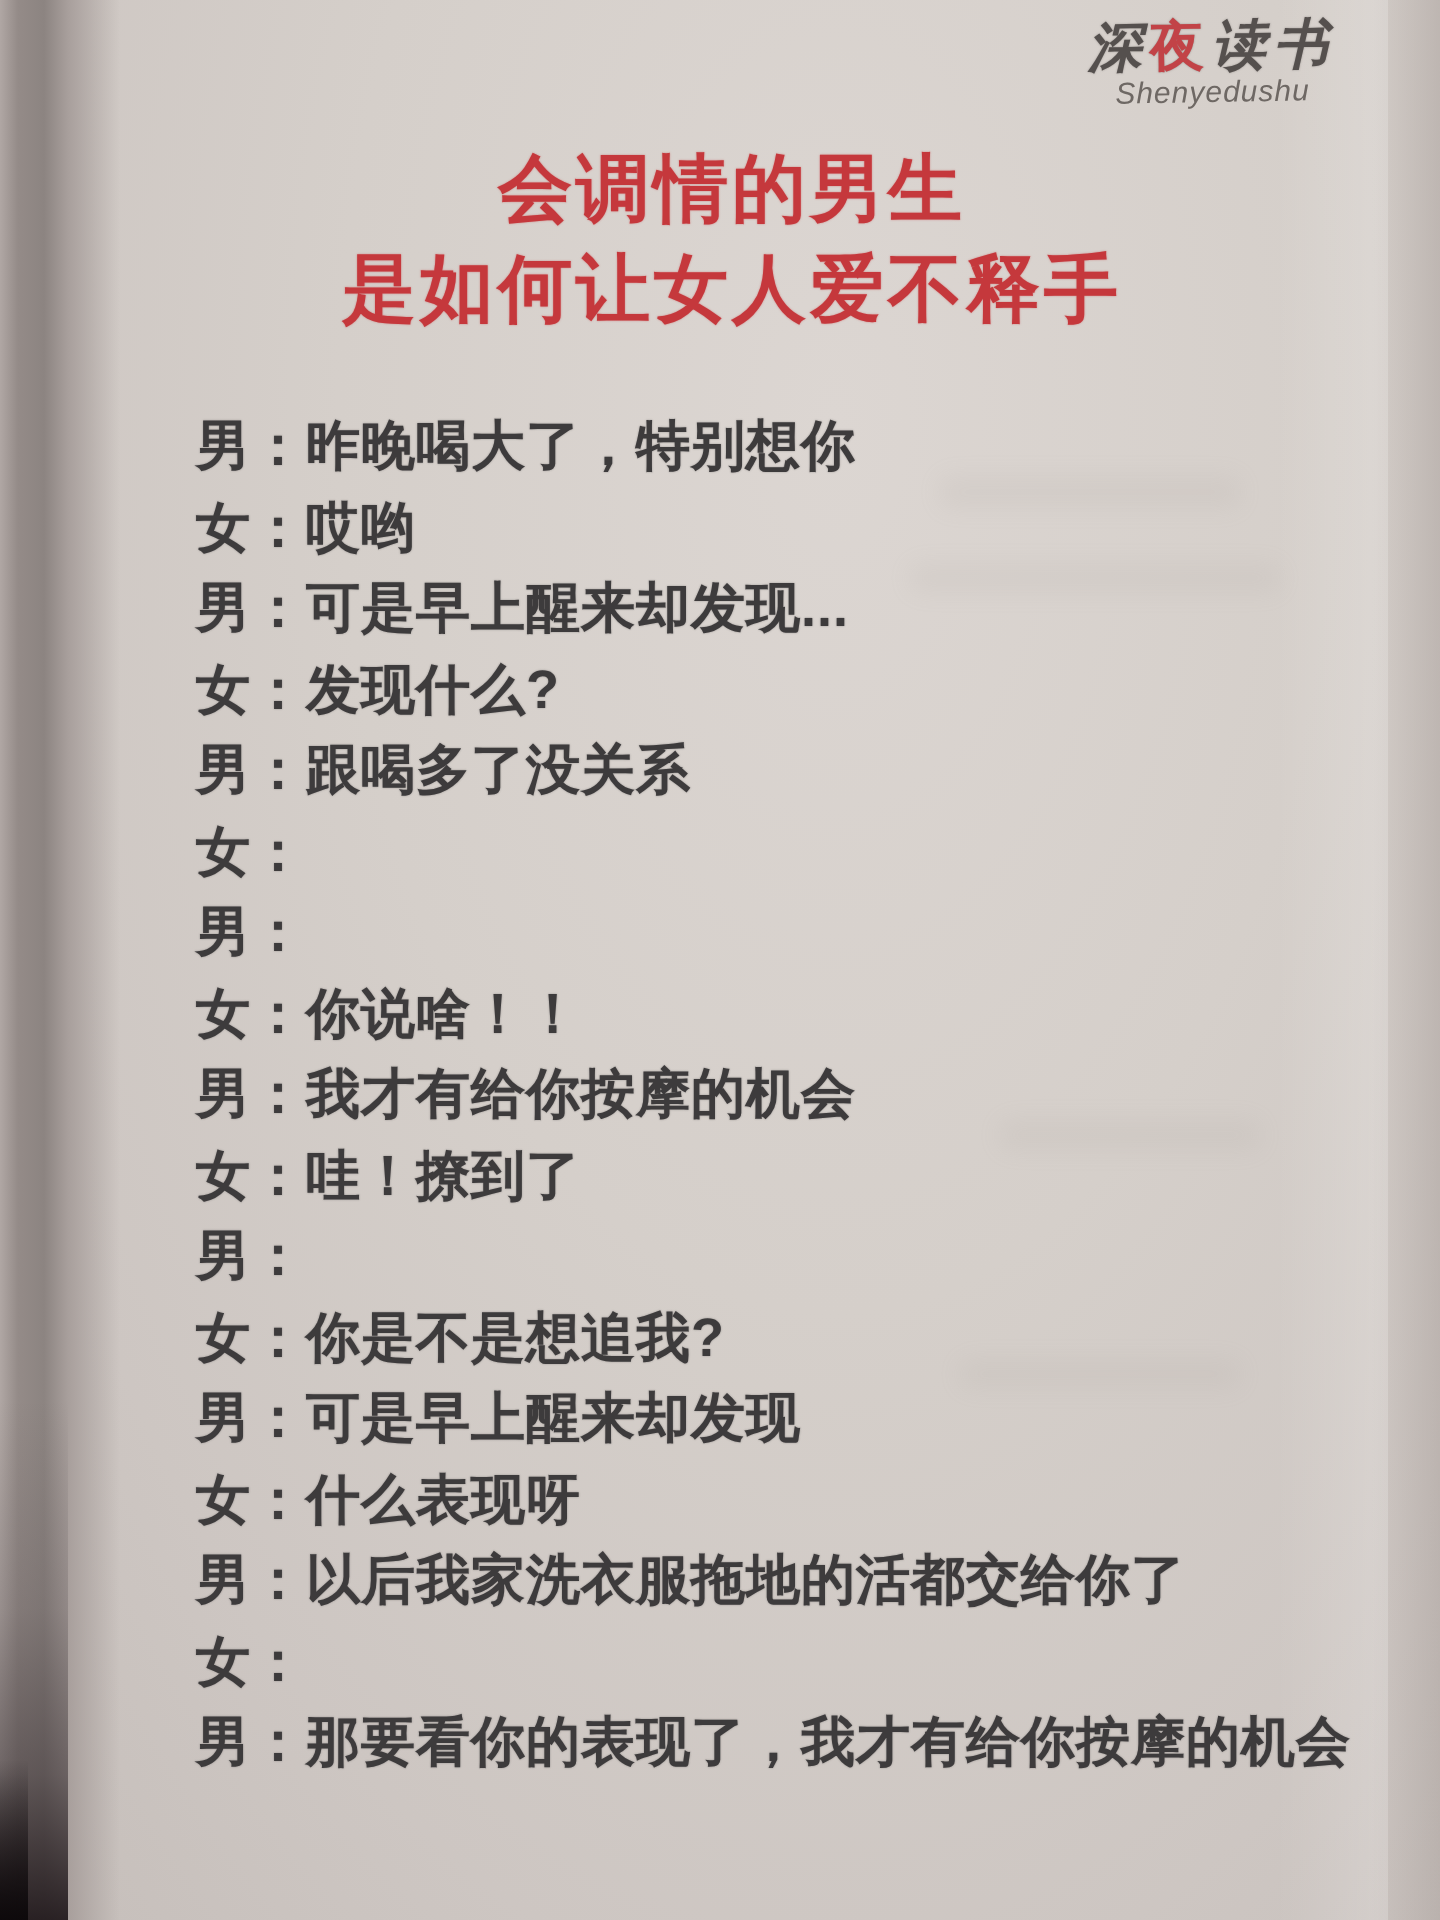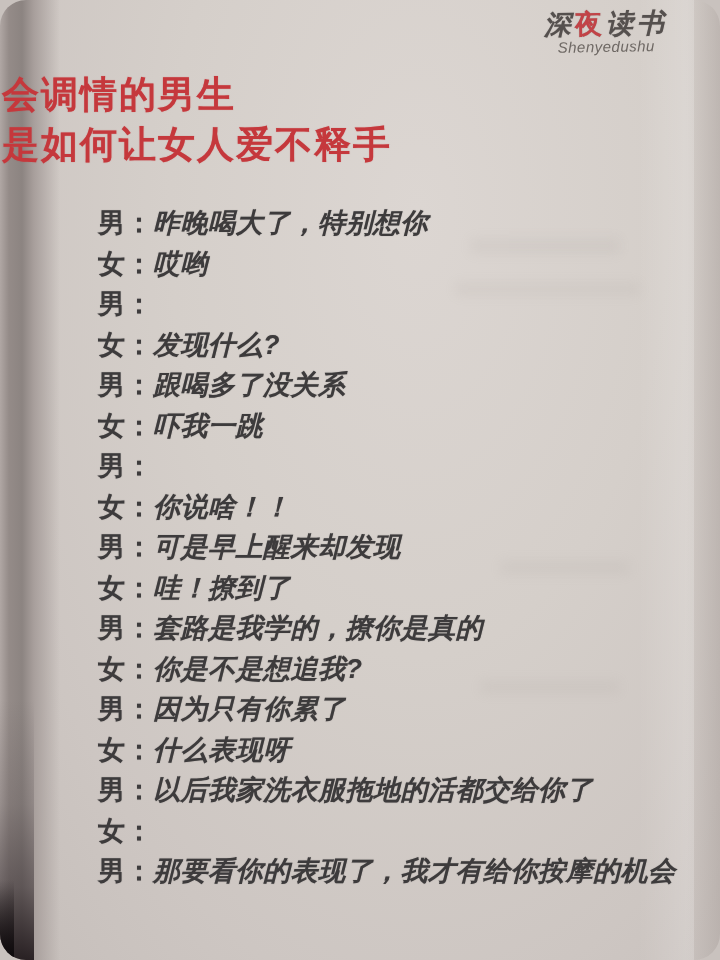--- a/index.html
+++ b/index.html
@@ -6,21 +6,20 @@
   body {
     width: 720px; height: 960px;
     font-family: "Liberation Sans", sans-serif;
     background: #c9c2be;
   }
   .page {
     position: relative;
     width: 720px; height: 960px;
     overflow: hidden;
     background: radial-gradient(ellipse at 58% 22%, #dcd6d2 0%, #d5cfca 42%, #cdc6c2 75%, #c5beba 100%);
-    border-radius: 26px;
   }
   
   .edge-left {
     position: absolute; left: 0; top: 0; bottom: 0; width: 62px;
     background: linear-gradient(90deg,
       #b0a7a4 0px, #948b88 9px, #8c8481 22px,
       #a89f9c 34px, rgba(214,208,204,0) 60px);
   }
   .corner-dark {
     position: absolute; left: 0; bottom: 0; width: 34px; height: 260px;
@@ -61,40 +60,40 @@
     text-shadow: 0 0 1px rgba(85,80,78,0.5);
   }
   .wm-accent { color: #c24347; font-style: normal; }
   .wm-en {
     font-size: 15px; color: #6e6864; font-style: italic;
     letter-spacing: 0.5px; margin-top: 1px;
   }
 
   
   .title {
-    position: absolute; top: 70px; left: 2px; width: 700px;
-    margin: 0; text-align: left;
+    position: absolute; top: 70px; left: 16px; width: 700px;
+    margin: 0; text-align: center;
     font-size: 37px; font-weight: bold; line-height: 50px;
     color: #c5383c; letter-spacing: 2px;
     text-shadow: 0 0 1px rgba(197,56,60,0.55);
   }
   .title span { display: block; }
 
   
   .dialogue {
     position: absolute; left: 98px; top: 203px; right: 36px;
   }
   .line {
     height: 40.5px; display: flex; align-items: center;
     font-size: 27px; color: #3d3b3c; font-weight: bold;
     letter-spacing: 0.5px; white-space: nowrap;
     text-shadow: 0 0 1px rgba(61,59,60,0.45);
   }
   .speaker { flex: 0 0 auto; }
-  .text { flex: 0 0 auto; font-style: italic; }
+  .text { flex: 0 0 auto; }
 </style>
 </head>
 <body>
 
 <div class="page">
 
   <div class="edge-left"></div>
   <div class="corner-dark"></div>
   <div class="corner-dark-inner"></div>
   <div class="edge-right"></div>
@@ -119,59 +118,58 @@
     <div class="line">
         <span class="speaker">男：</span>
         <span class="text">昨晚喝大了，特别想你</span>
       </div>
     <div class="line">
         <span class="speaker">女：</span>
         <span class="text">哎哟</span>
       </div>
     <div class="line">
         <span class="speaker">男：</span>
+        <span class="text">可是早上醒来却发现...</span>
       </div>
     <div class="line">
         <span class="speaker">女：</span>
         <span class="text">发现什么?</span>
       </div>
     <div class="line">
         <span class="speaker">男：</span>
         <span class="text">跟喝多了没关系</span>
       </div>
     <div class="line">
         <span class="speaker">女：</span>
-        <span class="text">吓我一跳</span>
       </div>
     <div class="line">
         <span class="speaker">男：</span>
       </div>
     <div class="line">
         <span class="speaker">女：</span>
         <span class="text">你说啥！！</span>
       </div>
     <div class="line">
         <span class="speaker">男：</span>
-        <span class="text">可是早上醒来却发现</span>
+        <span class="text">我才有给你按摩的机会</span>
       </div>
     <div class="line">
         <span class="speaker">女：</span>
         <span class="text">哇！撩到了</span>
       </div>
     <div class="line">
         <span class="speaker">男：</span>
-        <span class="text">套路是我学的，撩你是真的</span>
       </div>
     <div class="line">
         <span class="speaker">女：</span>
         <span class="text">你是不是想追我?</span>
       </div>
     <div class="line">
         <span class="speaker">男：</span>
-        <span class="text">因为只有你累了</span>
+        <span class="text">可是早上醒来却发现</span>
       </div>
     <div class="line">
         <span class="speaker">女：</span>
         <span class="text">什么表现呀</span>
       </div>
     <div class="line">
         <span class="speaker">男：</span>
         <span class="text">以后我家洗衣服拖地的活都交给你了</span>
       </div>
     <div class="line">

